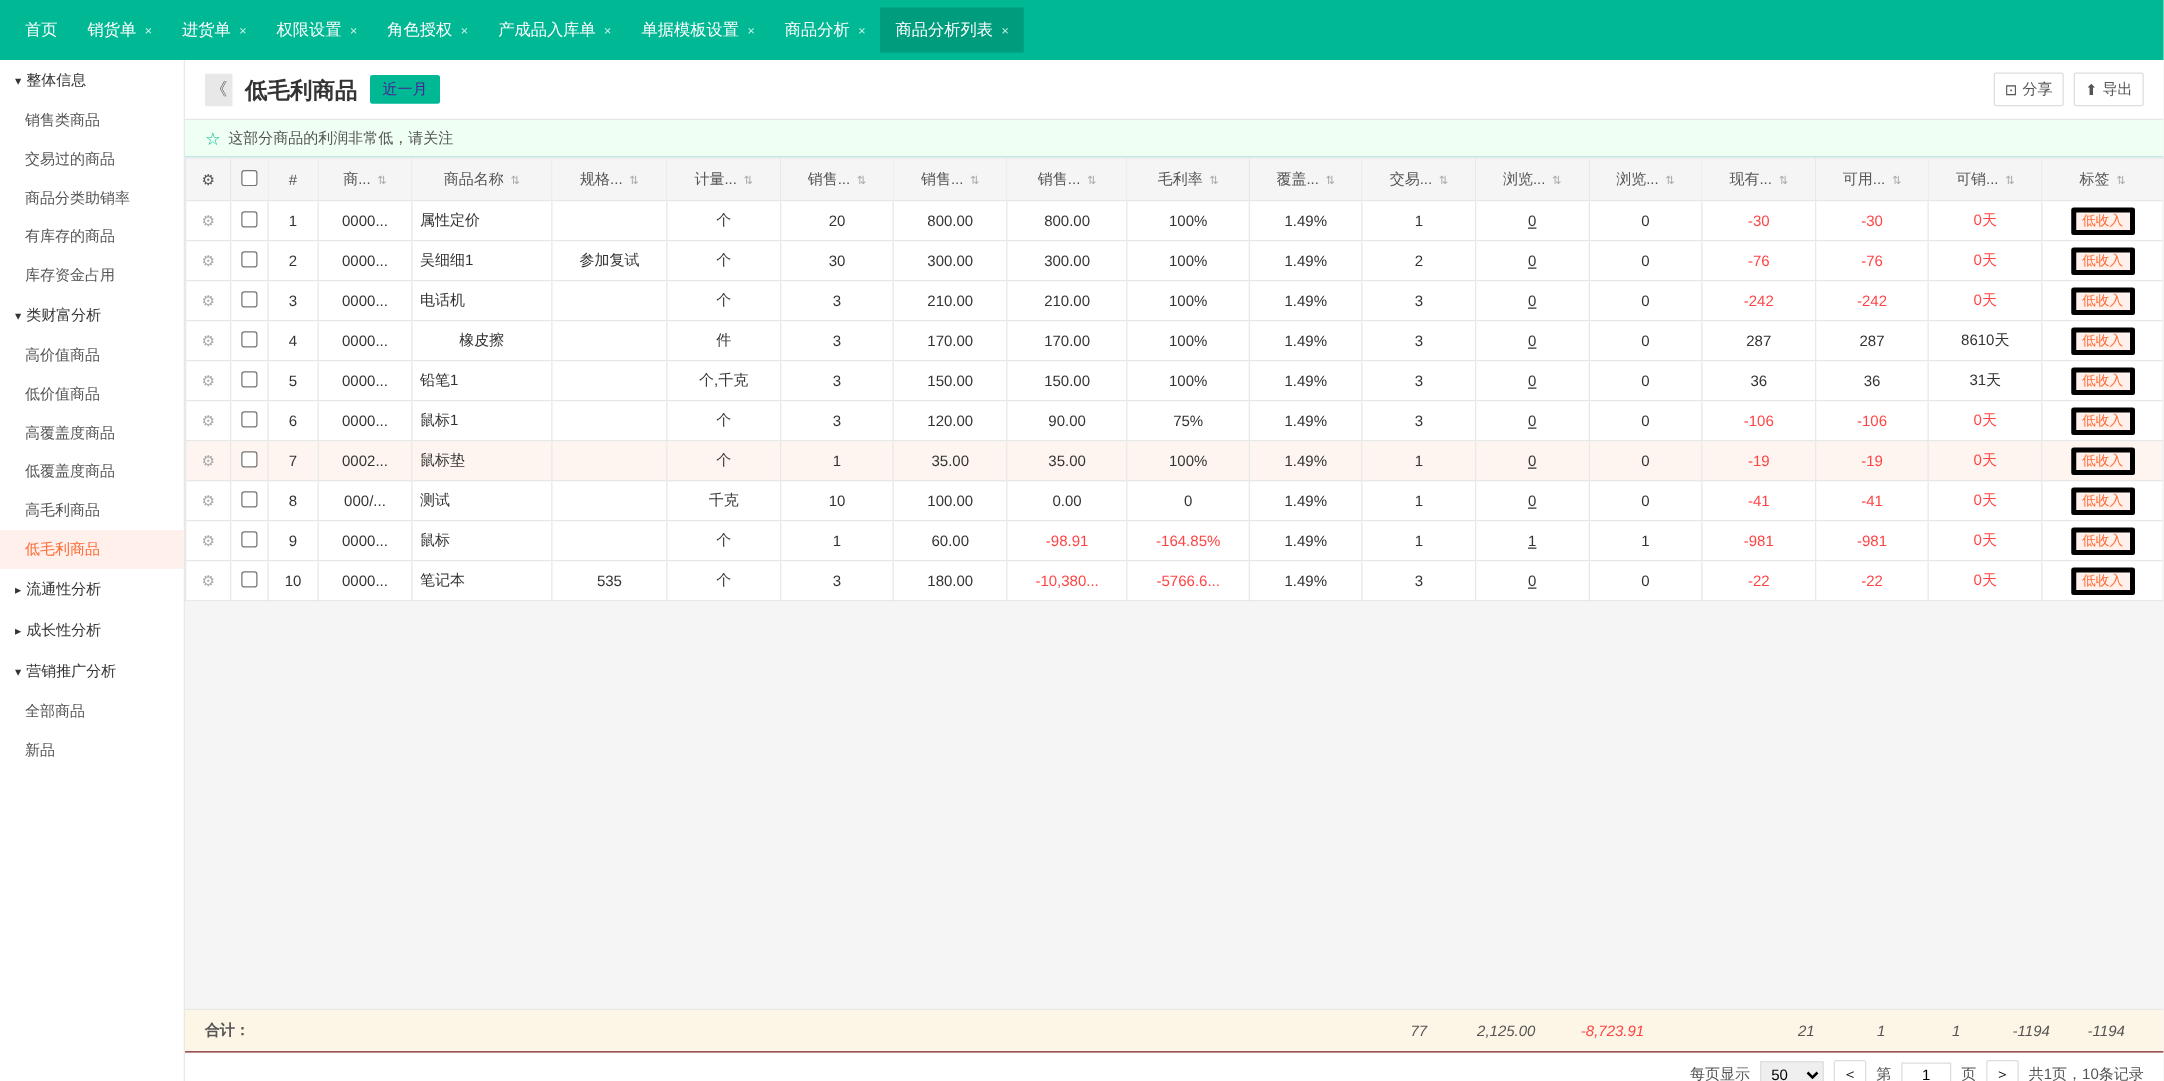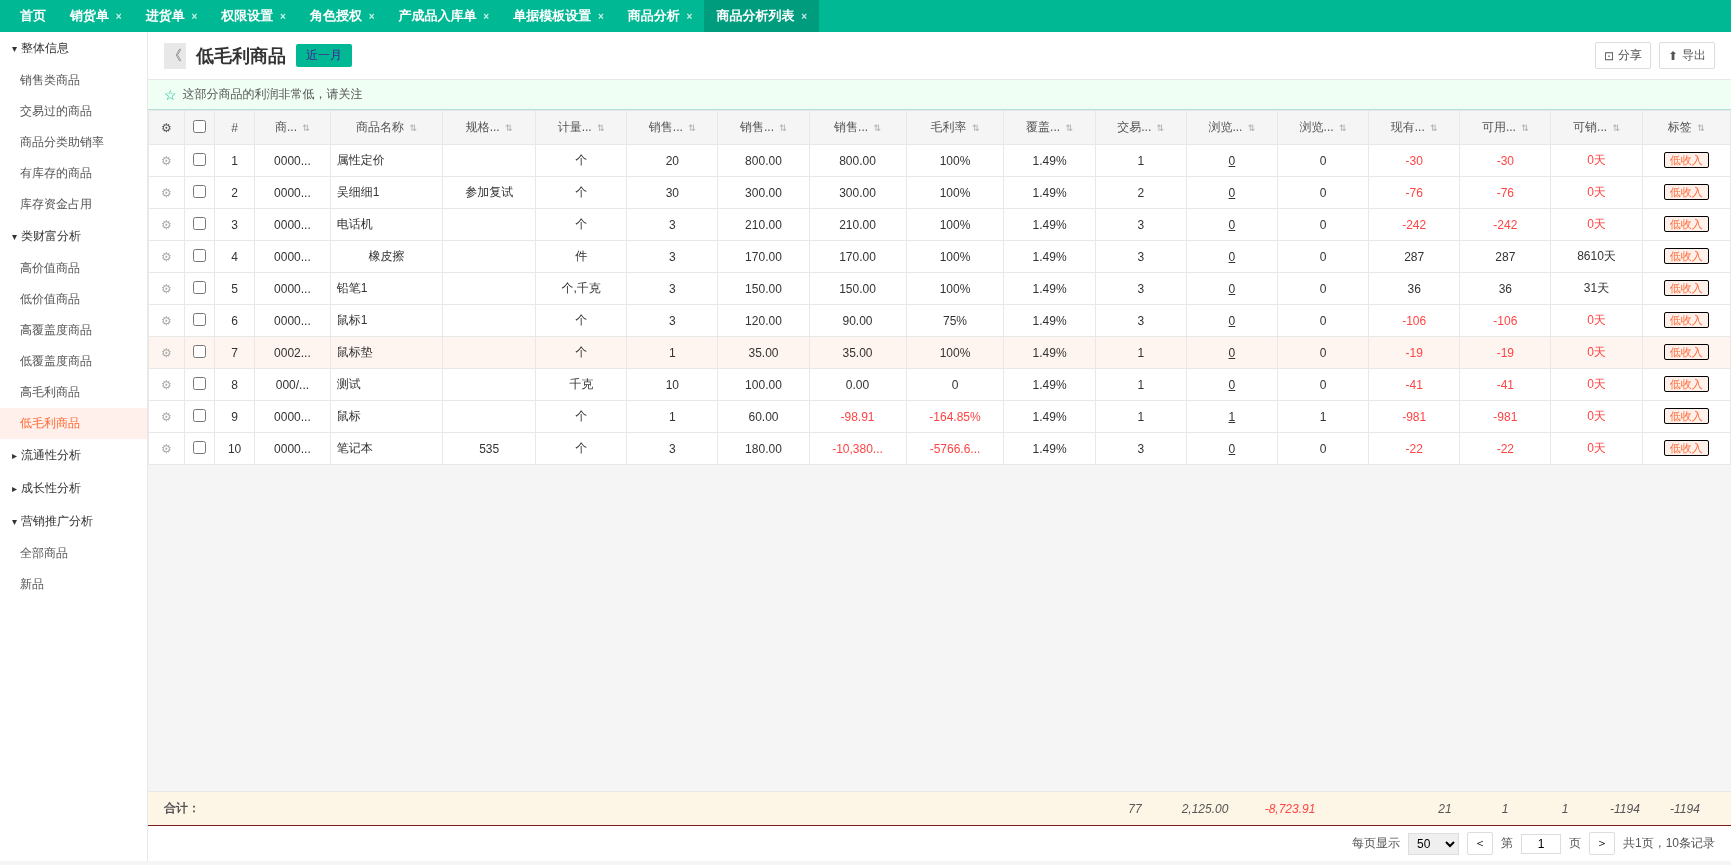--- a/index.html
+++ b/index.html
@@ -3,23 +3,22 @@
   <meta charset="utf-8">
   <style>
     * { box-sizing: border-box; margin: 0; padding: 0; }
     body { font-family: 'Microsoft YaHei', Arial, sans-serif; font-size: 12px; background: #f5f5f5; color: #333; }
     
     
     .top-nav {
       background: #00b894;
       display: flex;
       align-items: center;
-      height: 32px;
+      height: 48px;
       padding: 0 8px;
-      font-weight: bold;
     }
     .nav-item {
       color: #fff;
       padding: 0 12px;
       height: 36px;
       line-height: 36px;
       cursor: pointer;
       font-size: 13px;
       white-space: nowrap;
     }
@@ -174,21 +173,21 @@
       white-space: nowrap;
       text-align: center;
       color: #333;
     }
     
     tr.highlighted { background: #fff5f0; }
     
     .tag-badge {
       background: #fff0eb;
       color: #ff6b35;
-      border: 1px solid #000000;
+      border: 4px solid #000000;
       border-radius: 2px;
       padding: 1px 5px;
       font-size: 11px;
     }
     
     .red-text { color: #ff4444; }
     
     .underline-link {
       text-decoration: underline;
       color: #333;

